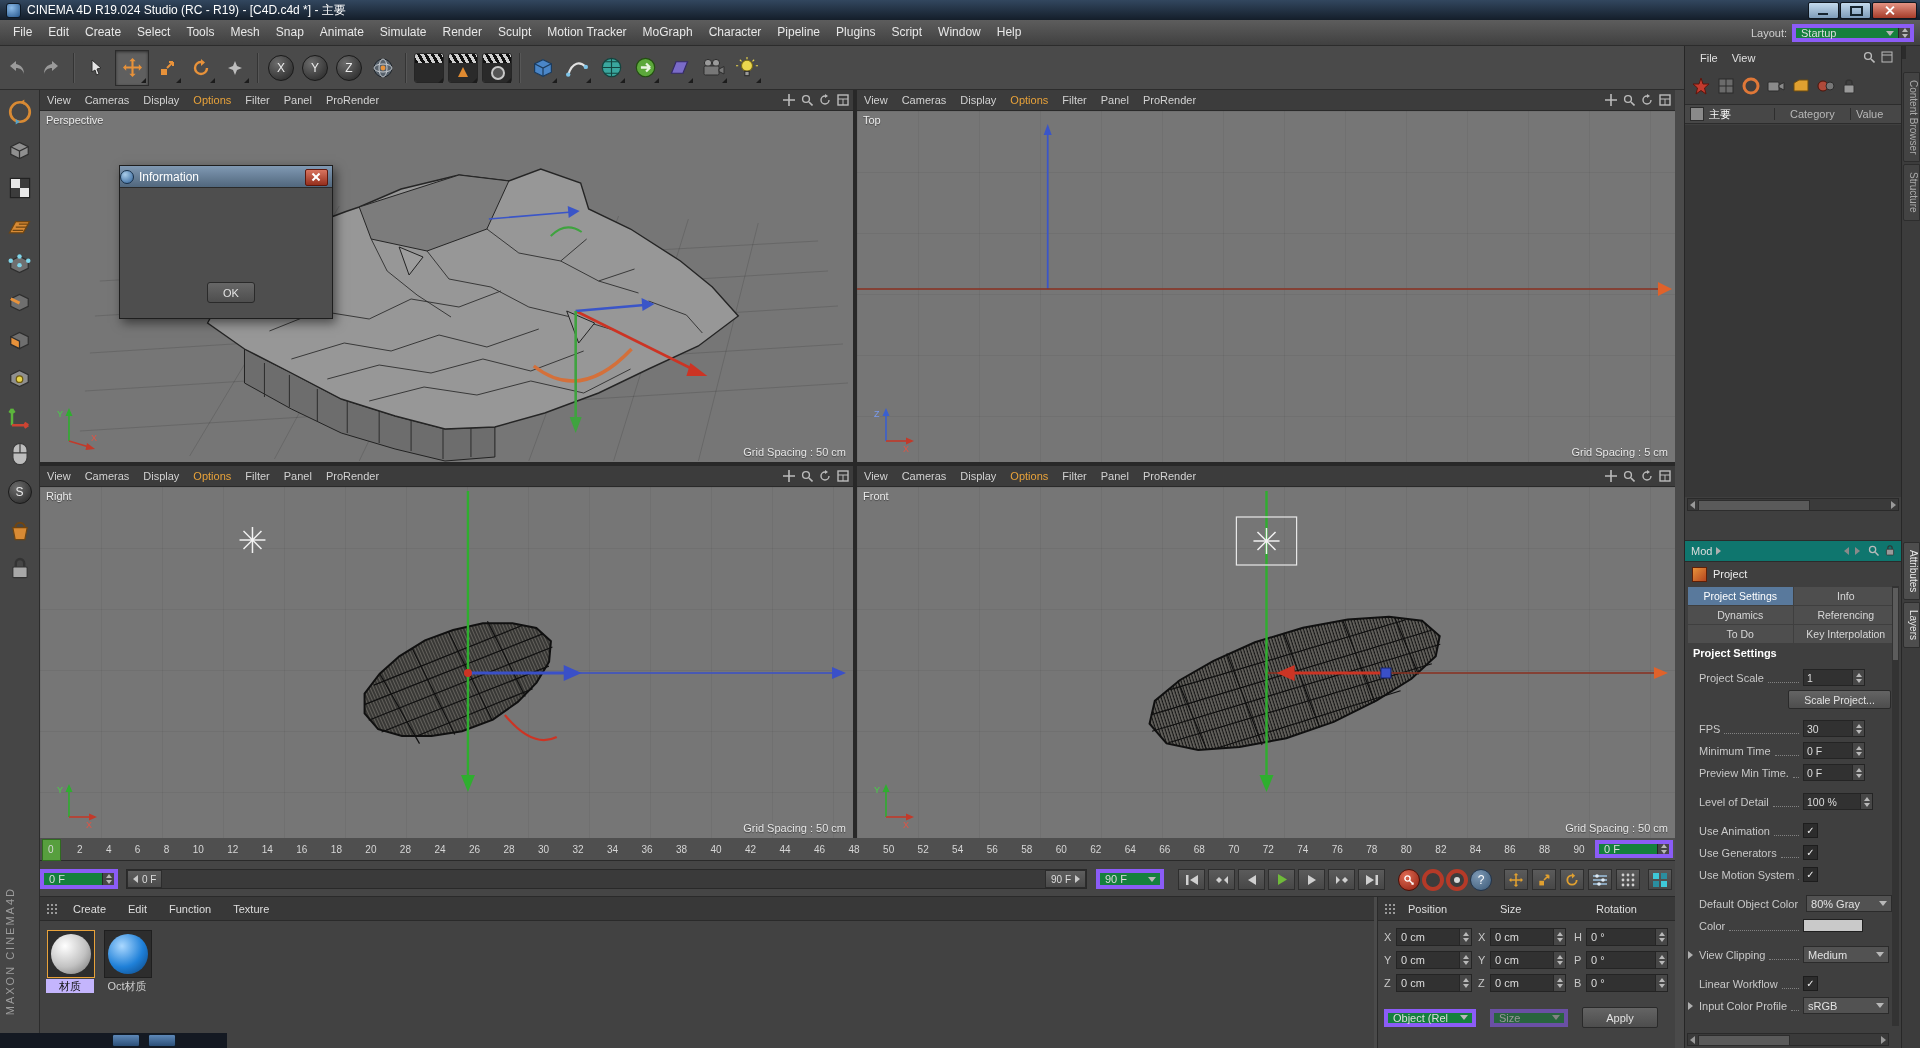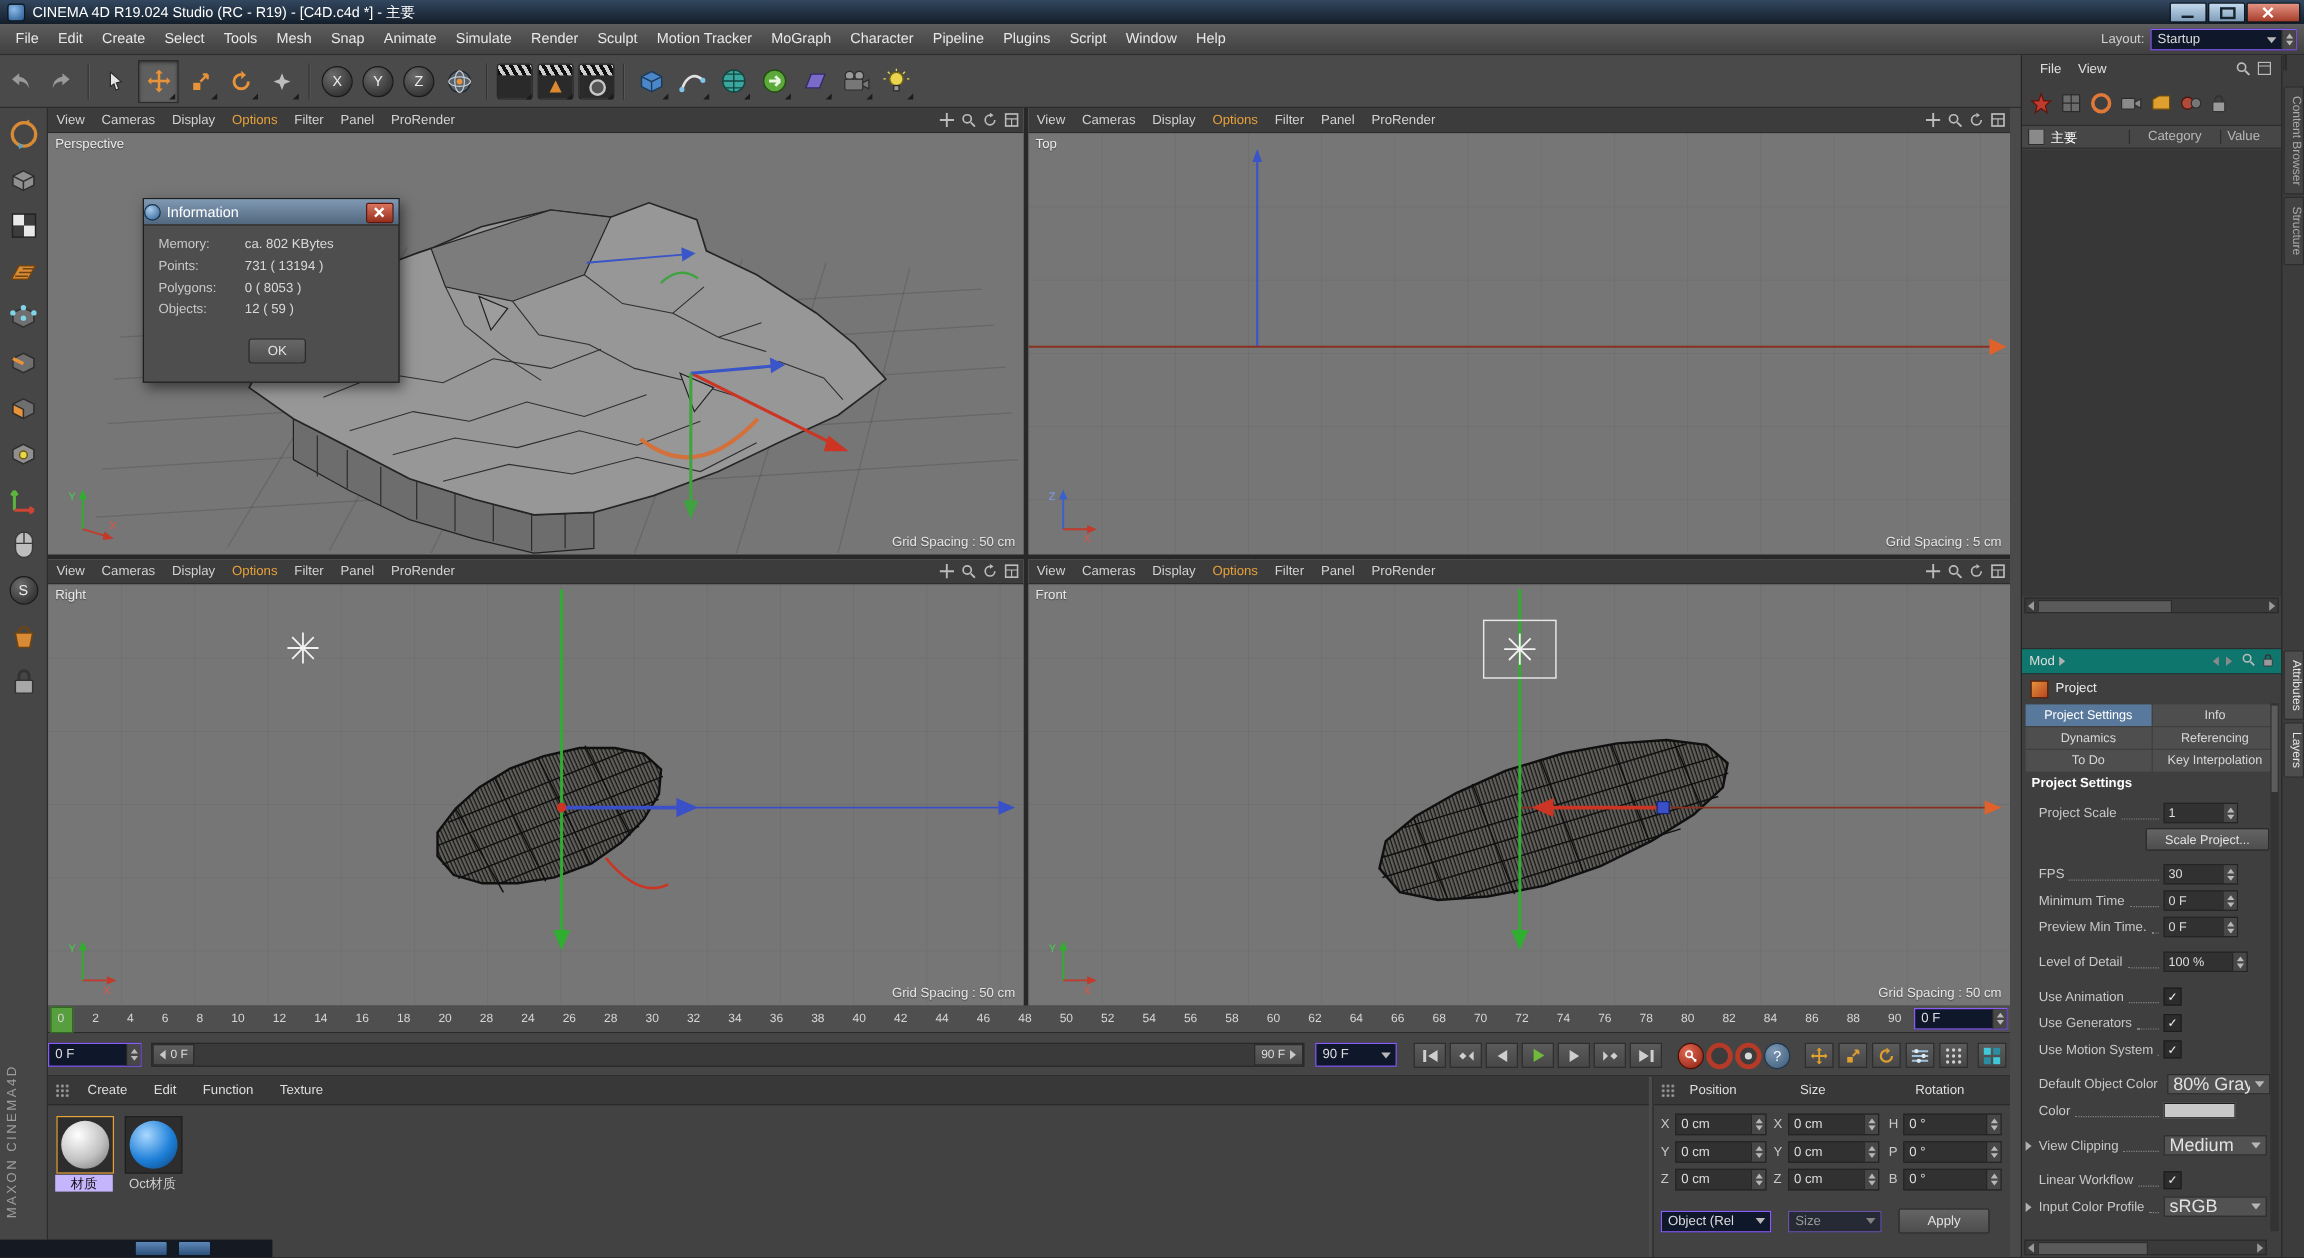--- a/index.html
+++ b/index.html
@@ -15,21 +15,21 @@
   .winbtn.min::after{content:"";position:absolute;left:9px;bottom:3px;width:10px;height:2px;background:#16242f}
   .winbtn.max::after{content:"";position:absolute;left:9px;top:3px;width:9px;height:6px;border:2px solid #16242f}
   .winbtn.close::before,.winbtn.close::after{content:"";position:absolute;left:16px;top:2px;width:2px;height:11px;background:#fff}
   .winbtn.close::before{transform:rotate(45deg)}.winbtn.close::after{transform:rotate(-45deg)}
 
   
   .menubar{position:absolute;left:0;top:20px;width:1920px;height:26px;background:linear-gradient(#5d5d5d,#404040);border-bottom:1px solid #2c2c2c;display:flex;align-items:center;padding-left:5px;box-sizing:border-box}
   .menubar .mi{padding:0 8px;font-size:12px;color:#e8e8e8;line-height:25px}
   .layout-wrap{position:absolute;right:6px;top:24px;display:flex;align-items:center;gap:5px;z-index:5}
   .layout-label{color:#cfcfcf;font-size:11px}
-  .combo{display:flex;align-items:center;background:#0f172a;border:1px solid #8b5cf6;height:18px;box-sizing:border-box}
+  .combo{display:flex;align-items:center;background:#15803d;border:4px solid #8b5cf6;height:18px;box-sizing:border-box}
   .combo .v{flex:1;padding:0 5px;color:#ddd;white-space:nowrap;overflow:hidden}
   .dda{width:0;height:0;border-left:4px solid transparent;border-right:4px solid transparent;border-top:5px solid #b8b8b8;margin:0 4px}
   .stepper{width:11px;align-self:stretch;display:flex;flex-direction:column;justify-content:center;align-items:center;gap:2px;background:#474747;border-left:1px solid #262626}
   .stepper i{width:0;height:0;border-left:3px solid transparent;border-right:3px solid transparent}
   .stepper .up{border-bottom:4px solid #b8b8b8}
   .stepper .down{border-top:4px solid #b8b8b8}
 
   
   .toolbar{position:absolute;left:0;top:46px;width:1684px;height:44px;background:#4a4a4a;border-bottom:1px solid #2c2c2c;display:flex;align-items:center;box-sizing:border-box}
   .tbi{width:32px;height:34px;display:flex;align-items:center;justify-content:center;position:relative;margin:0 1px}
@@ -140,21 +140,21 @@
   .am-rows{position:absolute;left:0;top:622px;right:10px;display:flex;flex-direction:column;gap:3px}
   .am-row{display:flex;align-items:center;height:19px;padding-left:14px;position:relative}
   .am-row.gap{margin-top:7px}
   .exp{position:absolute;left:3px;top:6px;width:0;height:0;border-top:4px solid transparent;border-bottom:4px solid transparent;border-left:5px solid #b0b0b0}
   .am-label{color:#c8c8c8;white-space:nowrap}
   .dots{flex:1;height:10px;margin:0 4px;border-bottom:1px dotted #828282}
   .am-ctrl{width:88px;display:flex;align-items:center}
   .am-field{display:flex;width:62px;height:17px;background:#313131;border:1px solid #242424;box-sizing:border-box;align-items:center}
   .am-field .v{flex:1;padding:0 3px;color:#ddd;font-size:10.5px}
   .am-dd{display:flex;width:86px;height:17px;background:#525252;border:1px solid #2b2b2b;box-sizing:border-box;align-items:center}
-  .am-dd .v{flex:1;padding:0 4px;color:#e2e2e2;font-size:15px;white-space:nowrap;overflow:hidden}
+  .am-dd .v{flex:1;padding:0 4px;color:#e2e2e2;font-size:11px;white-space:nowrap;overflow:hidden}
   .check{width:13px;height:13px;background:#2c2c2c;border:1px solid #1d1d1d;display:flex;align-items:center;justify-content:center;color:#efefef;font-size:10px}
   .swatch{width:58px;height:11px;background:#c9c9c9;border:1px solid #1f1f1f}
   .am-btn{margin-left:89px;width:112px;height:17px}
   .vscroll{position:absolute;right:2px;top:540px;width:7px;bottom:22px;background:#333}
   .vscroll .th{position:absolute;left:1px;top:2px;width:5px;height:72px;background:#5c5c5c}
 
   
   .sidestrip{position:absolute;left:1901px;top:46px;width:19px;height:1002px;background:#3c3c3c;border-left:1px solid #272727;box-sizing:border-box}
   .vtab{writing-mode:vertical-rl;font-size:10px;color:#ababab;padding:7px 0;margin:2px auto;display:block;text-align:center;width:15px;background:#434343;border:1px solid #2d2d2d;border-radius:2px 0 0 2px}
   .vtab.active{color:#e8e8e8;background:#4d4d4d}
@@ -765,38 +765,20 @@
       </div>
     </div>
   </div>
 
   <div class="dialog">
     <div class="dlg-title">
       <span class="dlg-icon"></span>
       <span>Information</span>
       <span class="dlg-close"></span>
     </div>
-    <div style="padding-top:4px">
-      <div class="dlg-row">
-          <span class="l">Memory:</span>
-          <span class="v">ca. 802 KBytes</span>
-        </div>
-      <div class="dlg-row">
-          <span class="l">Points:</span>
-          <span class="v">731 ( 13194 )</span>
-        </div>
-      <div class="dlg-row">
-          <span class="l">Polygons:</span>
-          <span class="v">0 ( 8053 )</span>
-        </div>
-      <div class="dlg-row">
-          <span class="l">Objects:</span>
-          <span class="v">12 ( 59 )</span>
-        </div>
-    </div>
     <div class="dlg-ok">OK</div>
   </div>
 
   <div class="ruler">
     <div class="playhead"></div>
     <div class="ticks">
         <span class="tick">0</span>
         <span class="tick">2</span>
         <span class="tick">4</span>
         <span class="tick">6</span>

